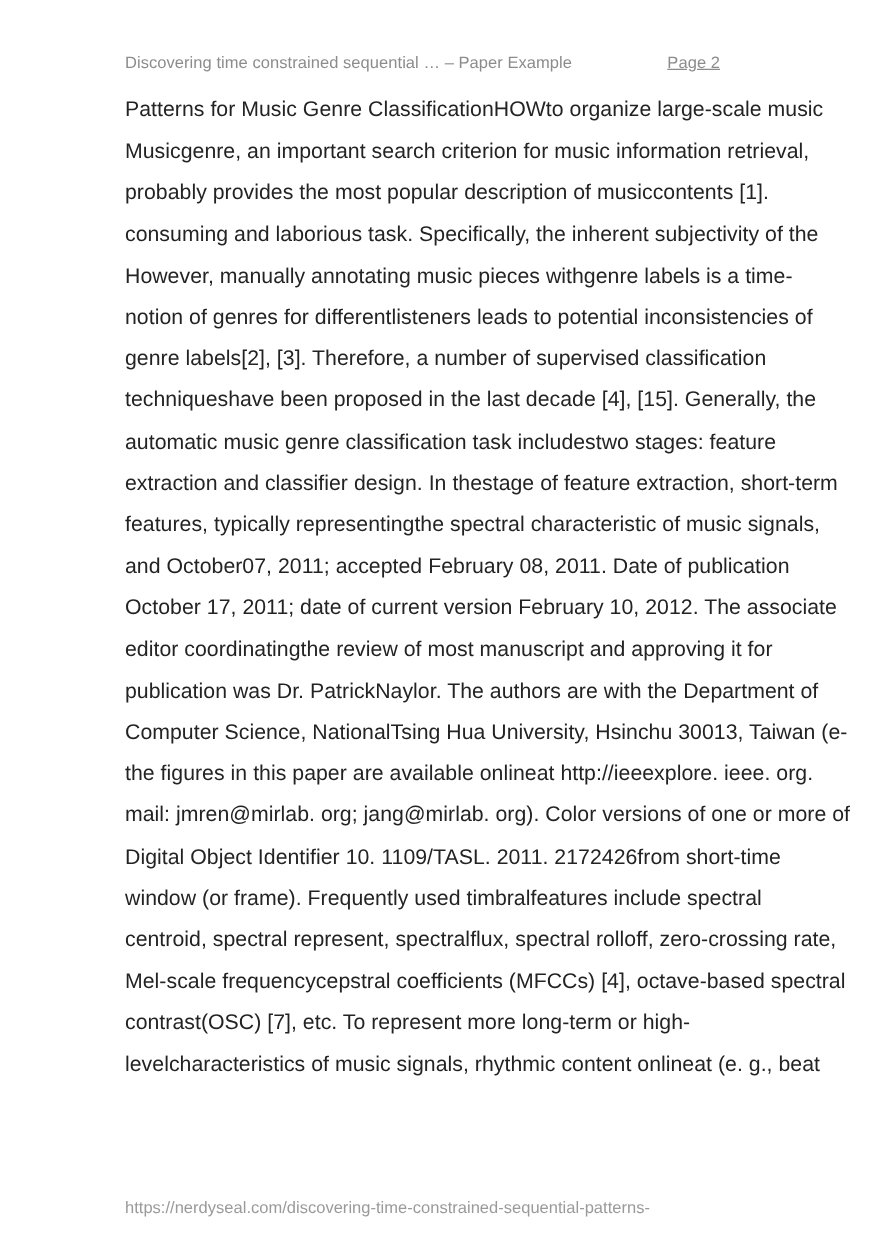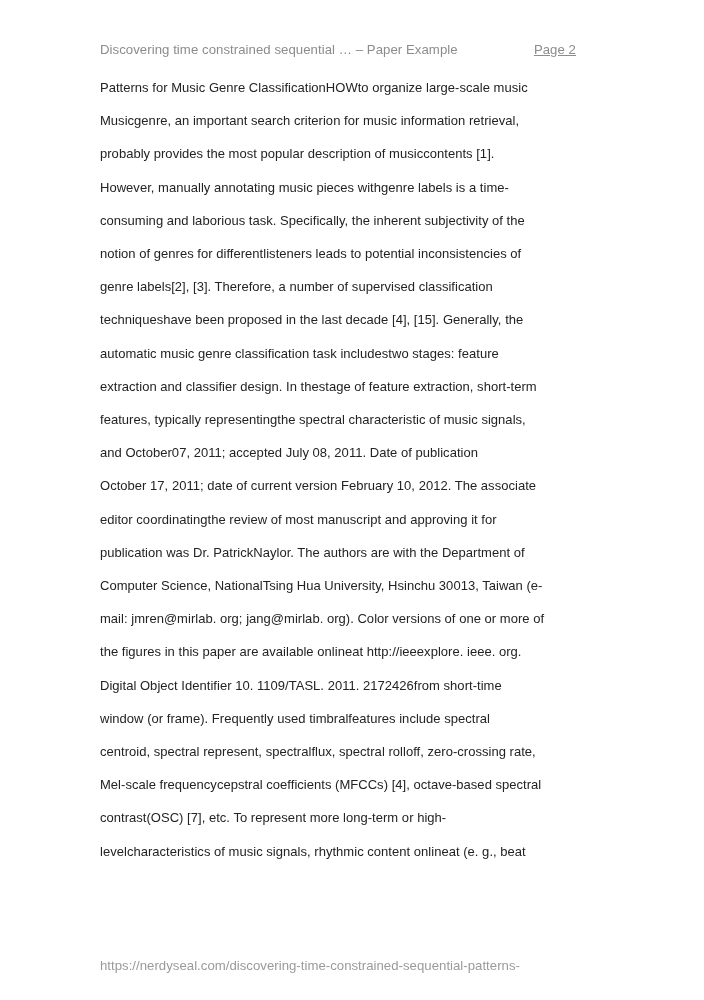--- a/index.html
+++ b/index.html
@@ -43,21 +43,21 @@
   }
   .running-header .page-number {
     flex: 0 0 auto;
     text-decoration: underline;
   }
 
   
   .article-body {
     margin-top: 13px;
     color: #232323;
-    font-size: 13px;
+    font-size: 17px;
     line-height: 33.2px;
     letter-spacing: 0.03px;
   }
   .body-line {
     white-space: pre;
     overflow: visible;
   }
 
   
   .source-footer {
@@ -82,35 +82,35 @@
 
   <div class="running-header">
     <span class="doc-title">Discovering time constrained sequential … – Paper Example</span>
     <span class="page-number">Page 2</span>
   </div>
 
   <div class="article-body">
     <div class="body-line">Patterns for Music Genre ClassificationHOWto organize large-scale music</div>
     <div class="body-line">Musicgenre, an important search criterion for music information retrieval,</div>
     <div class="body-line">probably provides the most popular description of musiccontents [1].</div>
+    <div class="body-line">consuming and laborious task. Specifically, the inherent subjectivity of the</div>
     <div class="body-line">However, manually annotating music pieces withgenre labels is a time-</div>
-    <div class="body-line">consuming and laborious task. Specifically, the inherent subjectivity of the</div>
     <div class="body-line">notion of genres for differentlisteners leads to potential inconsistencies of</div>
     <div class="body-line">genre labels[2], [3]. Therefore, a number of supervised classification</div>
     <div class="body-line">techniqueshave been proposed in the last decade [4], [15]. Generally, the</div>
     <div class="body-line">automatic music genre classification task includestwo stages: feature</div>
     <div class="body-line">extraction and classifier design. In thestage of feature extraction, short-term</div>
     <div class="body-line">features, typically representingthe spectral characteristic of music signals,</div>
-    <div class="body-line">and October07, 2011; accepted July 08, 2011. Date of publication</div>
+    <div class="body-line">and October07, 2011; accepted February 08, 2011. Date of publication</div>
     <div class="body-line">October 17, 2011; date of current version February 10, 2012. The associate</div>
     <div class="body-line">editor coordinatingthe review of most manuscript and approving it for</div>
     <div class="body-line">publication was Dr. PatrickNaylor. The authors are with the Department of</div>
     <div class="body-line">Computer Science, NationalTsing Hua University, Hsinchu 30013, Taiwan (e-</div>
+    <div class="body-line">the figures in this paper are available onlineat http://ieeexplore. ieee. org.</div>
     <div class="body-line">mail: jmren@mirlab. org; jang@mirlab. org). Color versions of one or more of</div>
-    <div class="body-line">the figures in this paper are available onlineat http://ieeexplore. ieee. org.</div>
     <div class="body-line">Digital Object Identifier 10. 1109/TASL. 2011. 2172426from short-time</div>
     <div class="body-line">window (or frame). Frequently used timbralfeatures include spectral</div>
     <div class="body-line">centroid, spectral represent, spectralflux, spectral rolloff, zero-crossing rate,</div>
     <div class="body-line">Mel-scale frequencycepstral coefficients (MFCCs) [4], octave-based spectral</div>
     <div class="body-line">contrast(OSC) [7], etc. To represent more long-term or high-</div>
     <div class="body-line">levelcharacteristics of music signals, rhythmic content onlineat (e. g., beat</div>
   </div>
 
   <div class="source-footer">
     <div class="url-line">https://nerdyseal.com/discovering-time-constrained-sequential-patterns-</div>

